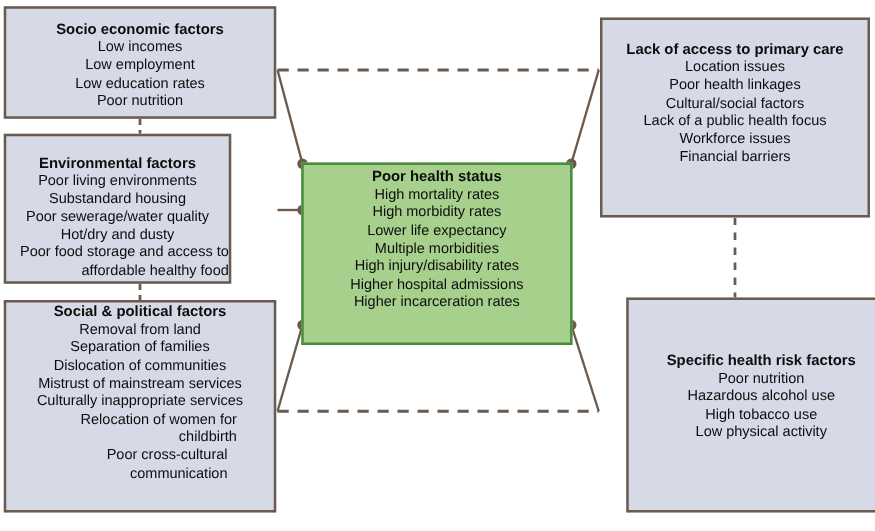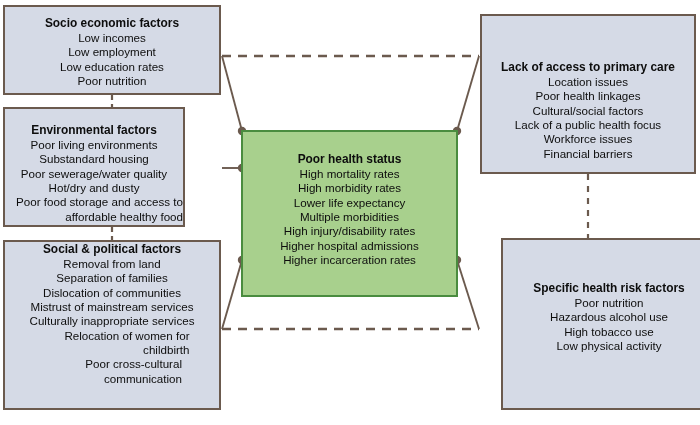--- a/index.html
+++ b/index.html
@@ -45,22 +45,22 @@
     white-space: normal;
   }
   .node.center {
     border: 2px solid #4a8c3f;
     background: #a8d08d;
   }
   
   #node-socio        { left: 3px;   top: 5px;   width: 218px; height: 90px;  padding-top: 9px; }
   #node-environmental{ left: 3px;   top: 107px; width: 182px; height: 120px; padding-top: 14px; }
   #node-social       { left: 3px;   top: 240px; width: 218px; height: 170px; }
-  #node-center       { left: 241px; top: 130px; width: 217px; height: 167px; padding-top: 20px; }
-  #node-primarycare  { left: 480px; top: 14px;  width: 216px; height: 160px; padding-top: 44px; }
+  #node-center       { left: 241px; top: 130px; width: 217px; height: 146px; padding-top: 2px; }
+  #node-primarycare  { left: 480px; top: 14px;  width: 216px; height: 160px; padding-top: 16px; }
   #node-riskfactors  { left: 501px; top: 238px; width: 216px; height: 172px; padding-top: 41px; }
 </style>
 </head>
 <body>
 
 <div id="canvas">
 
   <svg class="connectors" viewBox="0 0 700 425" xmlns="http://www.w3.org/2000/svg">
 
     <line x1="112" y1="95" x2="112" y2="107" stroke="#6b5a4e" stroke-width="2.2" stroke-dasharray="5,4"></line>

